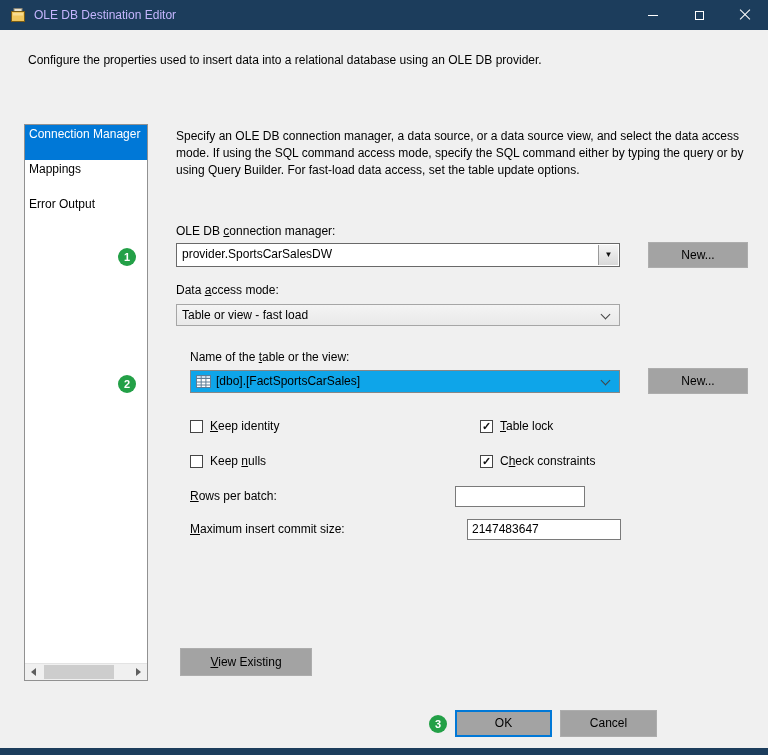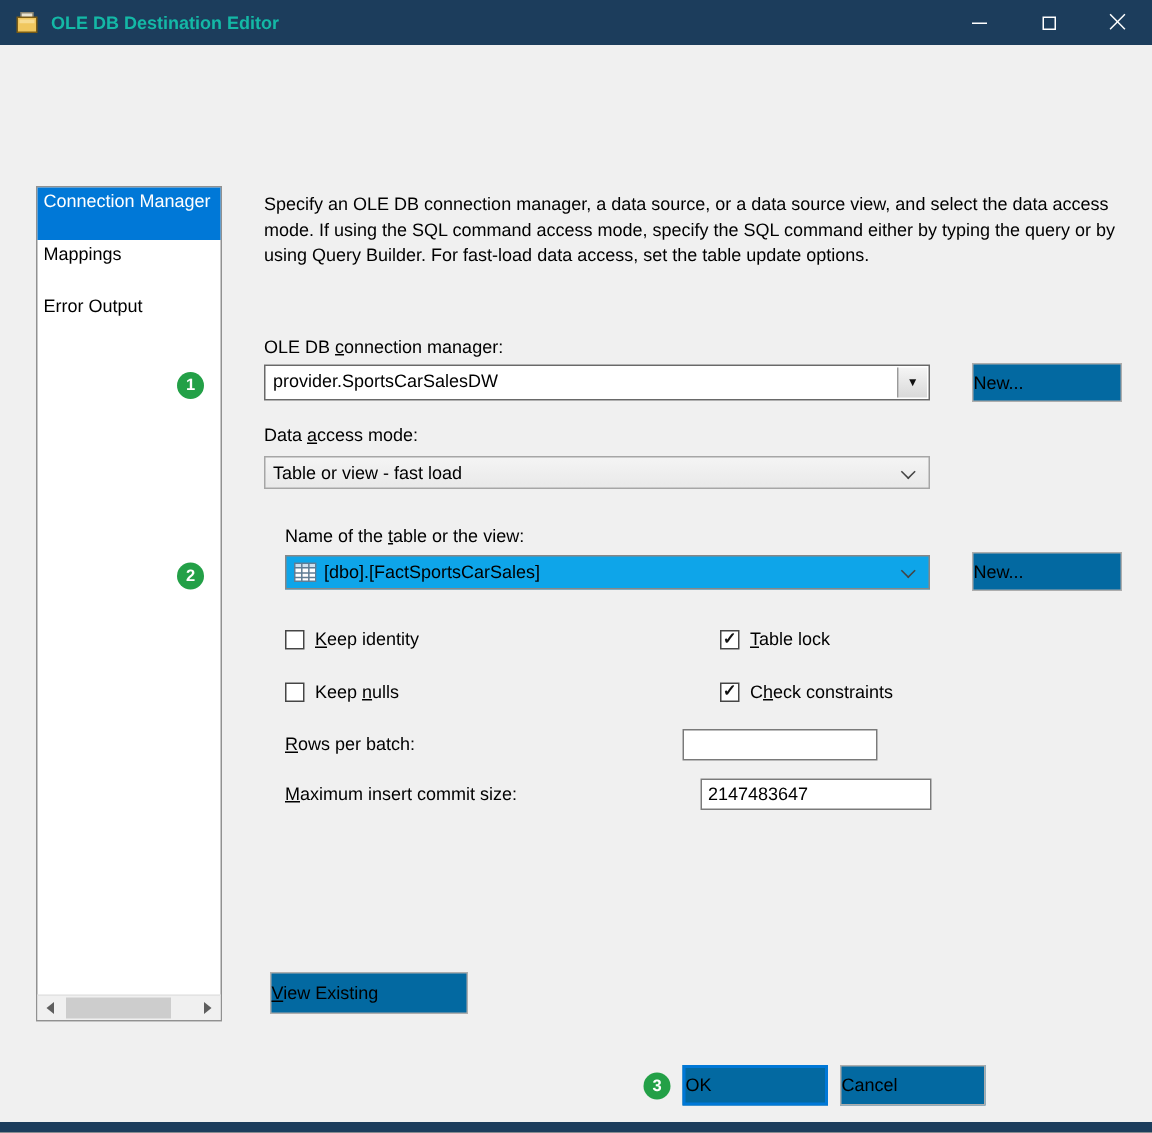--- a/index.html
+++ b/index.html
@@ -6,21 +6,21 @@
   #app {
     position:relative; width:768px; height:755px; background:#f0f0f0;
     font-family:"Liberation Sans", sans-serif; font-size:12px; color:#000;
     overflow:hidden; box-sizing:border-box;
   }
   * { box-sizing:border-box; }
 
   
   .titlebar { position:absolute; left:0; top:0; width:768px; height:30px; background:#1c3d5c; }
   .app-icon { position:absolute; left:10px; top:7px; }
-  .title { position:absolute; left:34px; top:0; line-height:30px; color:#14b8a6; font-size:12px; white-space:nowrap;font-weight:bold; }
+  .title { position:absolute; left:34px; top:0; line-height:30px; color:#c4b5fd; font-size:12px; white-space:nowrap; }
   .winbtn { position:absolute; top:0; height:30px; width:46px; display:flex; align-items:center; justify-content:center; }
   .winbtn.min { right:92px; } .winbtn.max { right:46px; } .winbtn.close { right:0; }
   .glyph-min { width:10px; height:1px; background:#fff; }
   .glyph-max { width:9px; height:9px; border:1px solid #fff; }
   .glyph-close { position:relative; width:12px; height:12px; }
   .glyph-close i { position:absolute; left:-1px; top:5px; width:14px; height:1px; background:#fff; }
   .glyph-close i:first-child { transform:rotate(45deg); }
   .glyph-close i:last-child  { transform:rotate(-45deg); }
 
   
@@ -46,21 +46,21 @@
   .combo.white { background:#0ea5e9; border:1px solid #878787; }
   .combo-val { position:absolute; left:5px; top:0; bottom:0; line-height:21px; white-space:nowrap; }
   .combo-val.with-icon { left:25px; }
   .drop-btn { position:absolute; top:1px; right:1px; bottom:1px; width:20px; background:linear-gradient(#f5f5f5,#d9d9d9); border-left:1px solid #9a9a9a; display:flex; align-items:center; justify-content:center; }
   .tri-down { font-size:8px; color:#111; line-height:8px; }
   .chevron { position:absolute; right:10px; top:6px; width:7px; height:7px; border-right:1.4px solid #444; border-bottom:1.4px solid #444; transform:rotate(45deg); }
   .tbl-icon { position:absolute; left:5px; top:4px; }
 
   .input { position:absolute; background:#fff; border:1px solid #7a7a7a; padding-left:4px; line-height:19px; white-space:nowrap; overflow:hidden; }
 
-  .btn { position:absolute; background:#0369a1; border:1px solid #adadad; text-align:left; cursor:default; }
+  .btn { position:absolute; background:#a3a3a3; border:1px solid #adadad; text-align:center; cursor:default; }
   .btn.focused { border:2px solid #0078d7; }
 
   
   .checkbox { position:absolute; height:15px; }
   .cbbox { position:absolute; left:0; top:1px; width:13px; height:13px; background:#fff; border:1px solid #454545; font-size:11px; line-height:11px; text-align:center; color:#111; font-weight:bold; }
   .cblabel { position:absolute; left:20px; top:0; line-height:15px; white-space:nowrap; }
 
   
   .badge { position:absolute; width:18px; height:18px; border-radius:50%; background:#23a047; color:#fff; font-weight:bold; font-size:11px; text-align:center; line-height:18px; }
 
@@ -85,20 +85,21 @@
         <div class="glyph-max"></div>
       </div>
     <div class="winbtn close">
         <div class="glyph-close">
           <i></i>
           <i></i>
         </div>
       </div>
   </div>
 
+  <div class="desc">Configure the properties used to insert data into a relational database using an OLE DB provider.</div>
 
   <div class="listbox">
     <div class="li selected">Connection Manager</div>
     <div class="li">Mappings</div>
     <div class="li">Error Output</div>
     <div class="hscroll">
       <div class="sbtn left">
           <span class="tri-l"></span>
         </div>
       <div class="thumb"></div>

